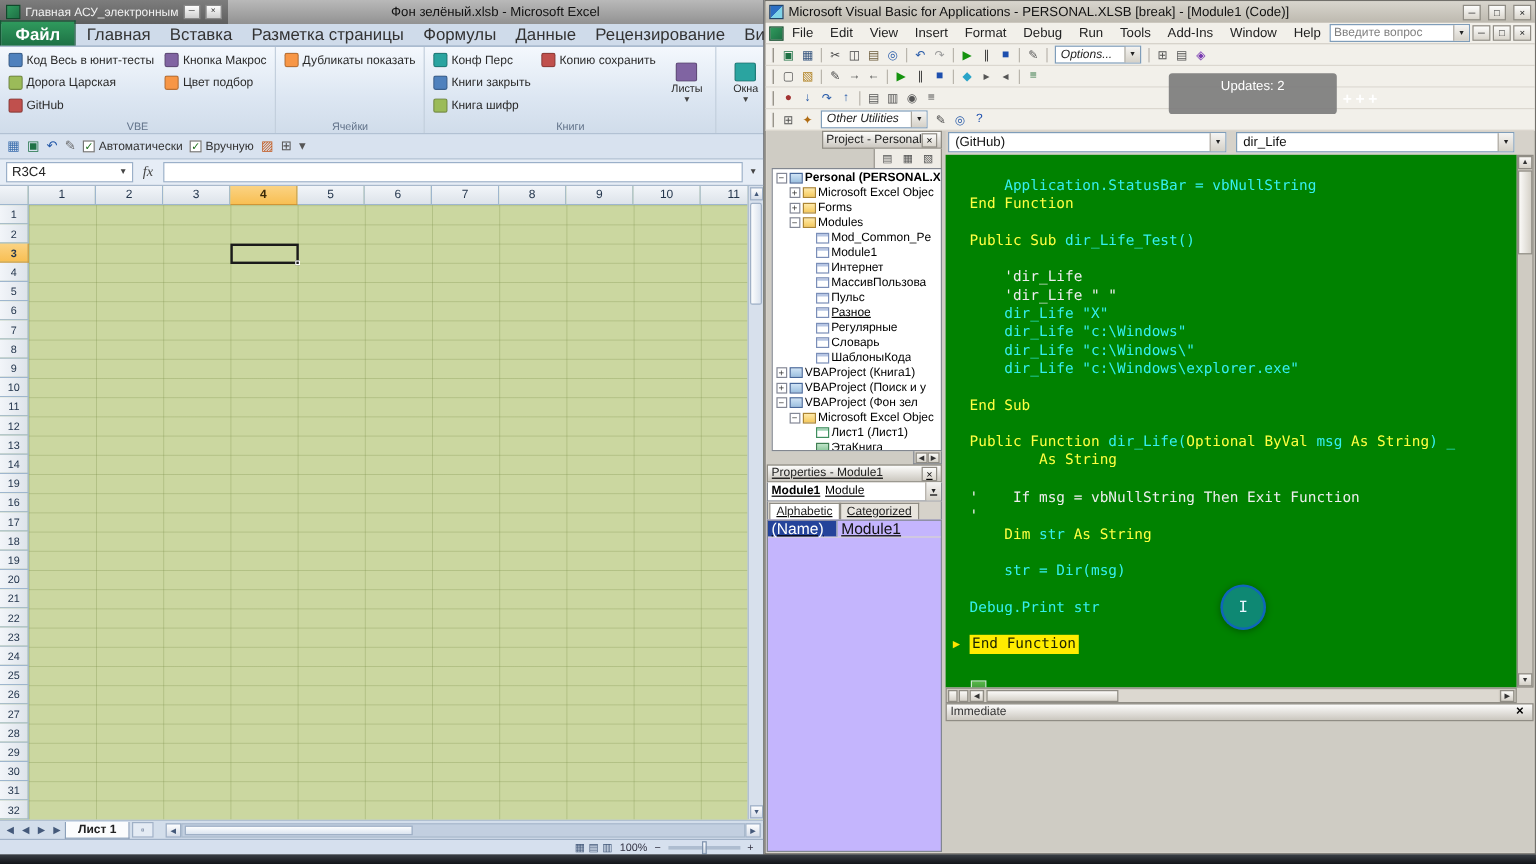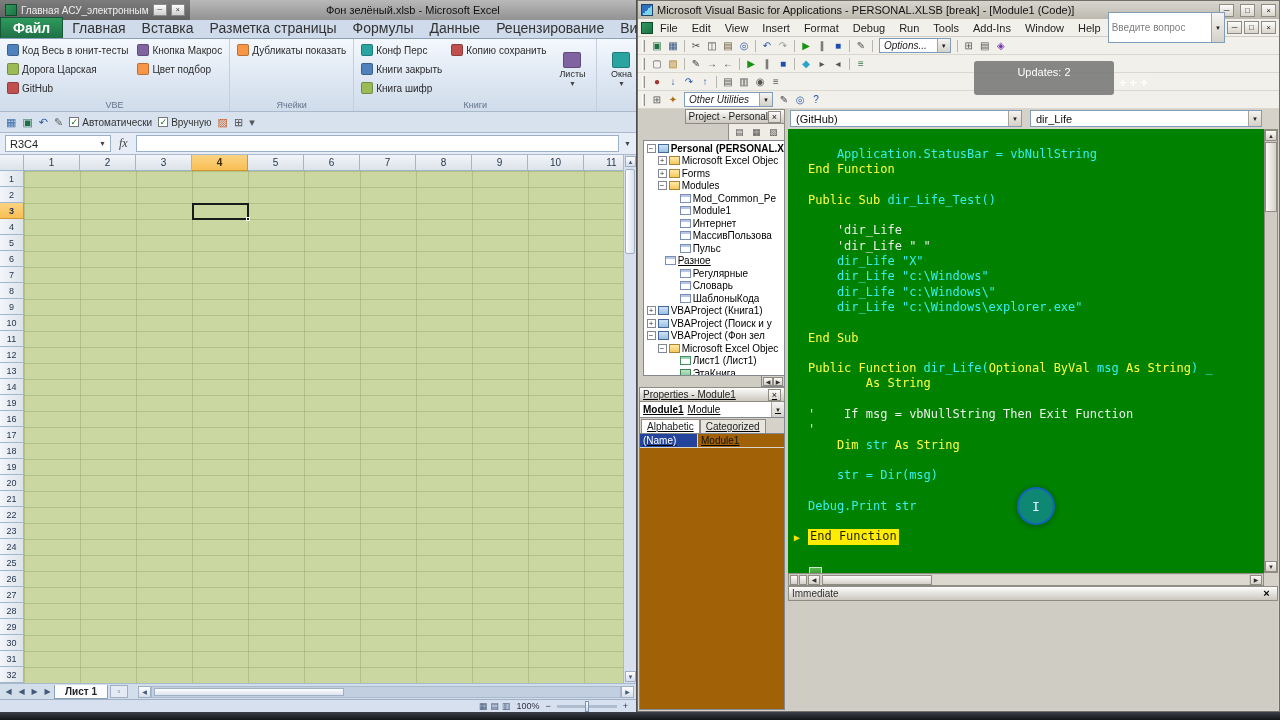--- a/index.html
+++ b/index.html
@@ -64,21 +64,21 @@
   .zs-track{width:60px;height:3px;background:#aebdd0;position:relative;}
   .zs-thumb{position:absolute;left:28px;top:-4px;width:4px;height:11px;background:linear-gradient(#fefefe,#cdd7e4);border:1px solid #7f93ad;}
 
   
   .vw{position:absolute;left:637px;top:0;width:643px;height:712px;background:#d6d2ca;border:1px solid #716f6a;}
   .v-title{height:18px;background:linear-gradient(#d8d5cd,#bdb9af);display:flex;align-items:center;gap:4px;padding:0 3px;font-size:11px;color:#111;}
   .v-title-text{flex:1;white-space:nowrap;overflow:hidden;}
   .vb-ico{width:12px;height:12px;flex:none;background:linear-gradient(135deg,#2d6fc2 50%,#7fd3e8 50%);border:1px solid #23456a;}
   .v-menu{height:18px;background:#f2f0ea;display:flex;align-items:center;font-size:11px;color:#222;padding:0 3px;border-bottom:1px solid #d0cdc4;}
   .v-menu-item{padding:1px 7px;white-space:nowrap;}
-  .q-combo{width:150px;height:31px;background:#fff;border:1px solid #7f9db9;display:flex;align-items:center;justify-content:space-between;font-size:10px;color:#808080;padding:0 0 0 3px;margin-left:auto;}
+  .q-combo{width:150px;height:15px;background:#fff;border:1px solid #7f9db9;display:flex;align-items:center;justify-content:space-between;font-size:10px;color:#808080;padding:0 0 0 3px;margin-left:auto;}
   .cw-dd{width:13px;height:100%;background:linear-gradient(#f5f4f2,#d5d1c8);border-left:1px solid #a8a49b;display:flex;align-items:center;justify-content:center;font-size:6px;color:#222;flex:none;}
   .vm-btn{width:15px;height:13px;background:linear-gradient(#fcfcfb,#d9d5cc);border:1px solid #8f8c84;font-size:8px;line-height:11px;text-align:center;color:#222;margin-left:2px;flex:none;}
   .v-tb{height:18px;display:flex;align-items:center;padding-left:2px;border-bottom:1px solid #dbd7cf;background:#f2f0ea;}
   .grip{width:3px;height:12px;margin:0 4px 0 2px;border-left:1px solid #fff;border-right:1px solid #98948c;background:#d9d5cc;flex:none;}
   .tico{min-width:16px;height:15px;display:flex;align-items:center;justify-content:center;font-size:10px;flex:none;}
   .tsep{width:1px;height:12px;background:#b9b5ac;margin:0 3px;flex:none;}
   .t-combo{height:15px;background:#fff;border:1px solid #7f9db9;display:flex;align-items:center;gap:10px;font-size:10px;padding:0 0 0 4px;margin:0 3px;color:#222;white-space:nowrap;font-style:italic;}
   .v-body{position:absolute;left:1px;right:1px;top:108px;bottom:1px;background:#cfccc4;}
   .dock{position:absolute;left:0;top:0;width:146px;bottom:0;display:flex;flex-direction:column;}
   .panel-head{height:15px;display:flex;align-items:center;background:linear-gradient(#fdfdfc,#cbc7bf);border:1px solid #8f8c84;font-size:10px;padding:0 3px;color:#222;}
@@ -100,21 +100,21 @@
   .tlabel{overflow:hidden;color:#000;}
   .tree-hscroll{height:11px;border:1px solid #828790;border-top:none;background:#d6d2ca;display:flex;align-items:center;justify-content:space-between;padding:0 1px;font-size:6px;color:#333;}
   .ths-btn{width:10px;height:9px;background:linear-gradient(#fbfaf8,#d5d1c8);border:1px solid #8f8c84;display:flex;align-items:center;justify-content:center;}
   .props{flex:1;display:flex;flex-direction:column;text-decoration:underline;}
   .props-combo{height:16px;background:#fff;border:1px solid #828790;border-top:none;display:flex;align-items:center;font-size:10px;padding:0 0 0 3px;gap:4px;color:#000;}
   .props-combo b{font-weight:bold;}
   .props-combo .spacer{flex:1;}
   .props-tabs{height:15px;display:flex;background:#d6d2ca;border-left:1px solid #828790;border-right:1px solid #828790;font-size:10px;align-items:flex-end;padding-left:1px;}
   .ptab{padding:1px 5px;border:1px solid #8f8c84;border-bottom:none;background:#e8e5de;color:#222;}
   .ptab.on{background:#fff;}
-  .pgrid{flex:1;background:#a16207;border:1px solid #828790;font-size:10px;overflow:hidden;}
+  .pgrid{flex:1;background:#c4b5fd;border:1px solid #828790;font-size:13px;overflow:hidden;}
   .prow{display:flex;height:14px;border-bottom:1px solid #d8d5cd;}
   .pcell-n{width:58px;background:#24439a;color:#fff;padding:0 3px;border-right:1px solid #d8d5cd;line-height:13px;}
   .pcell-v{flex:1;padding:0 3px;color:#111;line-height:13px;}
   .codewin{position:absolute;left:149px;right:0;top:0;height:477px;background:#d6d2ca;}
   .combo-row{position:absolute;left:0;right:14px;top:0;height:20px;display:flex;gap:8px;padding:1px 2px;}
   .cw-combo{flex:1;height:17px;background:#fff;border:1px solid #7f9db9;display:flex;align-items:center;justify-content:space-between;font-size:11px;padding:0 0 0 5px;color:#111;}
   .code-pane{position:absolute;left:0;right:14px;top:20px;bottom:13px;background:#008200;overflow:hidden;}
   .code-lines{position:absolute;left:20px;top:18px;font-family:"DejaVu Sans Mono",monospace;font-size:12px;line-height:15.3px;white-space:pre;}
   .cl{height:15.3px;}
   .tk-n{color:#35efef;}
@@ -522,21 +522,21 @@
               <div class="titem" style="padding-left: 25px;">
                 <span class="texp none"></span>
                 <span class="tico2 ic-module"></span>
                 <span class="tlabel">МассивПользова</span>
               </div>
               <div class="titem" style="padding-left: 25px;">
                 <span class="texp none"></span>
                 <span class="tico2 ic-module"></span>
                 <span class="tlabel">Пульс</span>
               </div>
-              <div class="titem" style="padding-left: 10px; text-decoration: underline;">
+              <div class="titem" style="padding-left: 25px; text-decoration: underline;">
                 <span class="texp none"></span>
                 <span class="tico2 ic-module"></span>
                 <span class="tlabel">Разное</span>
               </div>
               <div class="titem" style="padding-left: 25px;">
                 <span class="texp none"></span>
                 <span class="tico2 ic-module"></span>
                 <span class="tlabel">Регулярные</span>
               </div>
               <div class="titem" style="padding-left: 25px;">

